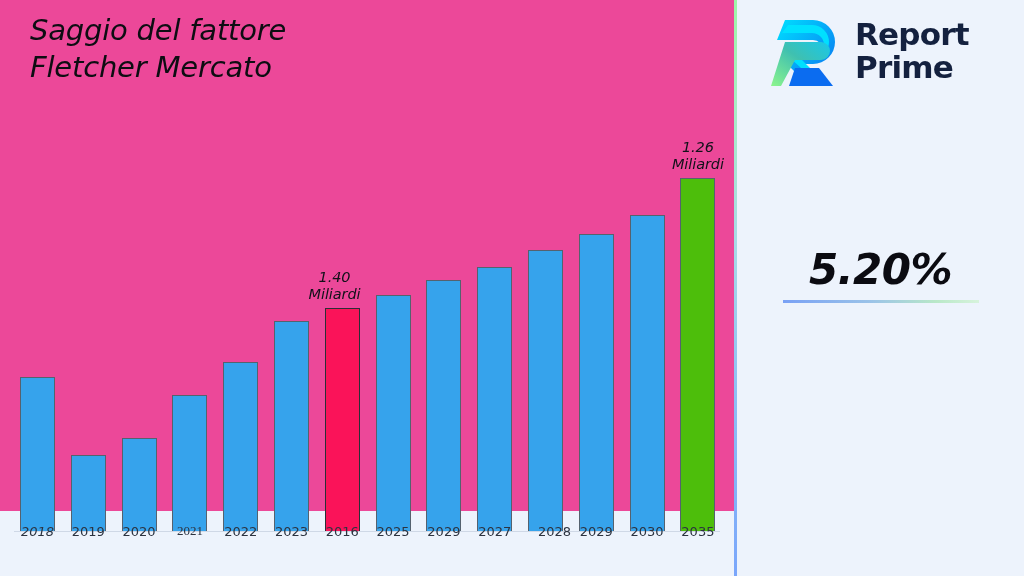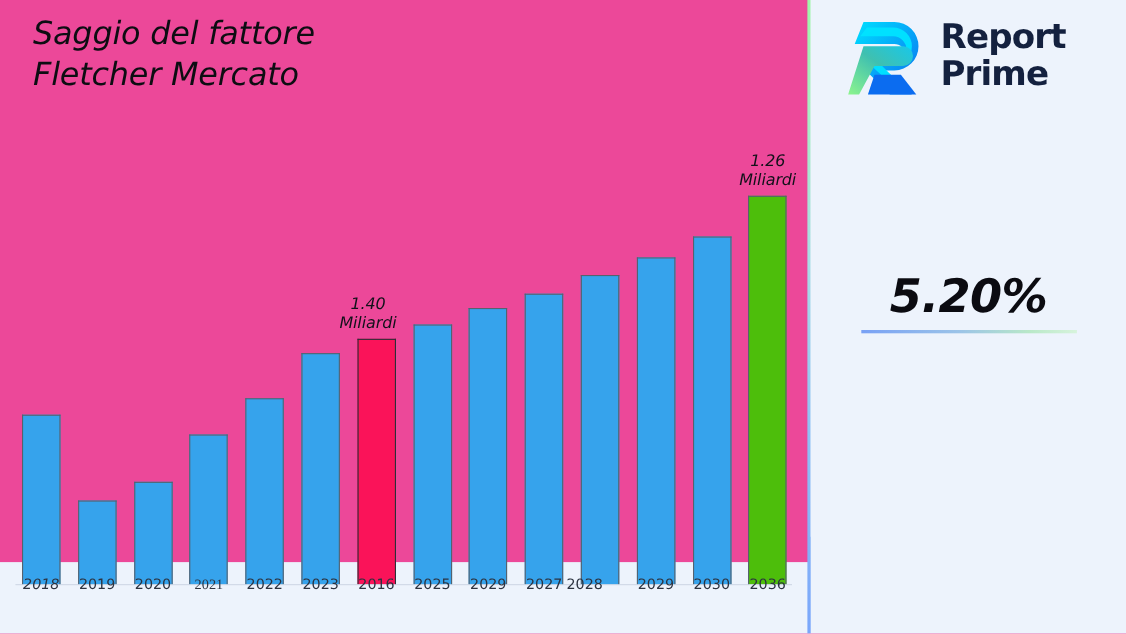--- a/index.html
+++ b/index.html
@@ -124,27 +124,27 @@
         <div class="bar-tick" style="left: 267px; width: 49px;">2023</div>
         <div class="bar pink" style="left: 324.8px; width: 35px; height: 223px;"></div>
         <div class="bar-tick" style="left: 317.8px; width: 49px;">2016</div>
         <div class="bar blue" style="left: 375.6px; width: 35px; height: 236px;"></div>
         <div class="bar-tick" style="left: 368.6px; width: 49px;">2025</div>
         <div class="bar blue" style="left: 426.4px; width: 35px; height: 251.167px;"></div>
         <div class="bar-tick" style="left: 419.4px; width: 49px;">2029</div>
         <div class="bar blue" style="left: 477.2px; width: 35px; height: 264.167px;"></div>
         <div class="bar-tick" style="left: 470.2px; width: 49px;">2027</div>
         <div class="bar blue" style="left: 528px; width: 35px; height: 281.5px;"></div>
-        <div class="bar-tick" style="left: 507px; width: 49px;">2028</div>
+        <div class="bar-tick" style="left: 530px; width: 49px;">2028</div>
         <div class="bar blue" style="left: 578.8px; width: 35px; height: 296.667px;"></div>
         <div class="bar-tick" style="left: 571.8px; width: 49px;">2029</div>
         <div class="bar blue" style="left: 629.6px; width: 35px; height: 316.167px;"></div>
         <div class="bar-tick" style="left: 622.6px; width: 49px;">2030</div>
         <div class="bar green" style="left: 680.4px; width: 35px; height: 353px;"></div>
-        <div class="bar-tick" style="left: 673.4px; width: 49px;">2036</div>
+        <div class="bar-tick" style="left: 673.4px; width: 49px;">2035</div>
         <div class="bar-callout" style="left: 285px; width: 99px; bottom: 272px;">1.40
 Miliardi</div>
         <div class="bar-callout" style="left: 648.4px; width: 99px; bottom: 402px;">1.26
 Miliardi</div>
       </div>
   </section>
 
   <div class="divider"></div>
 
   <aside class="right-panel">

